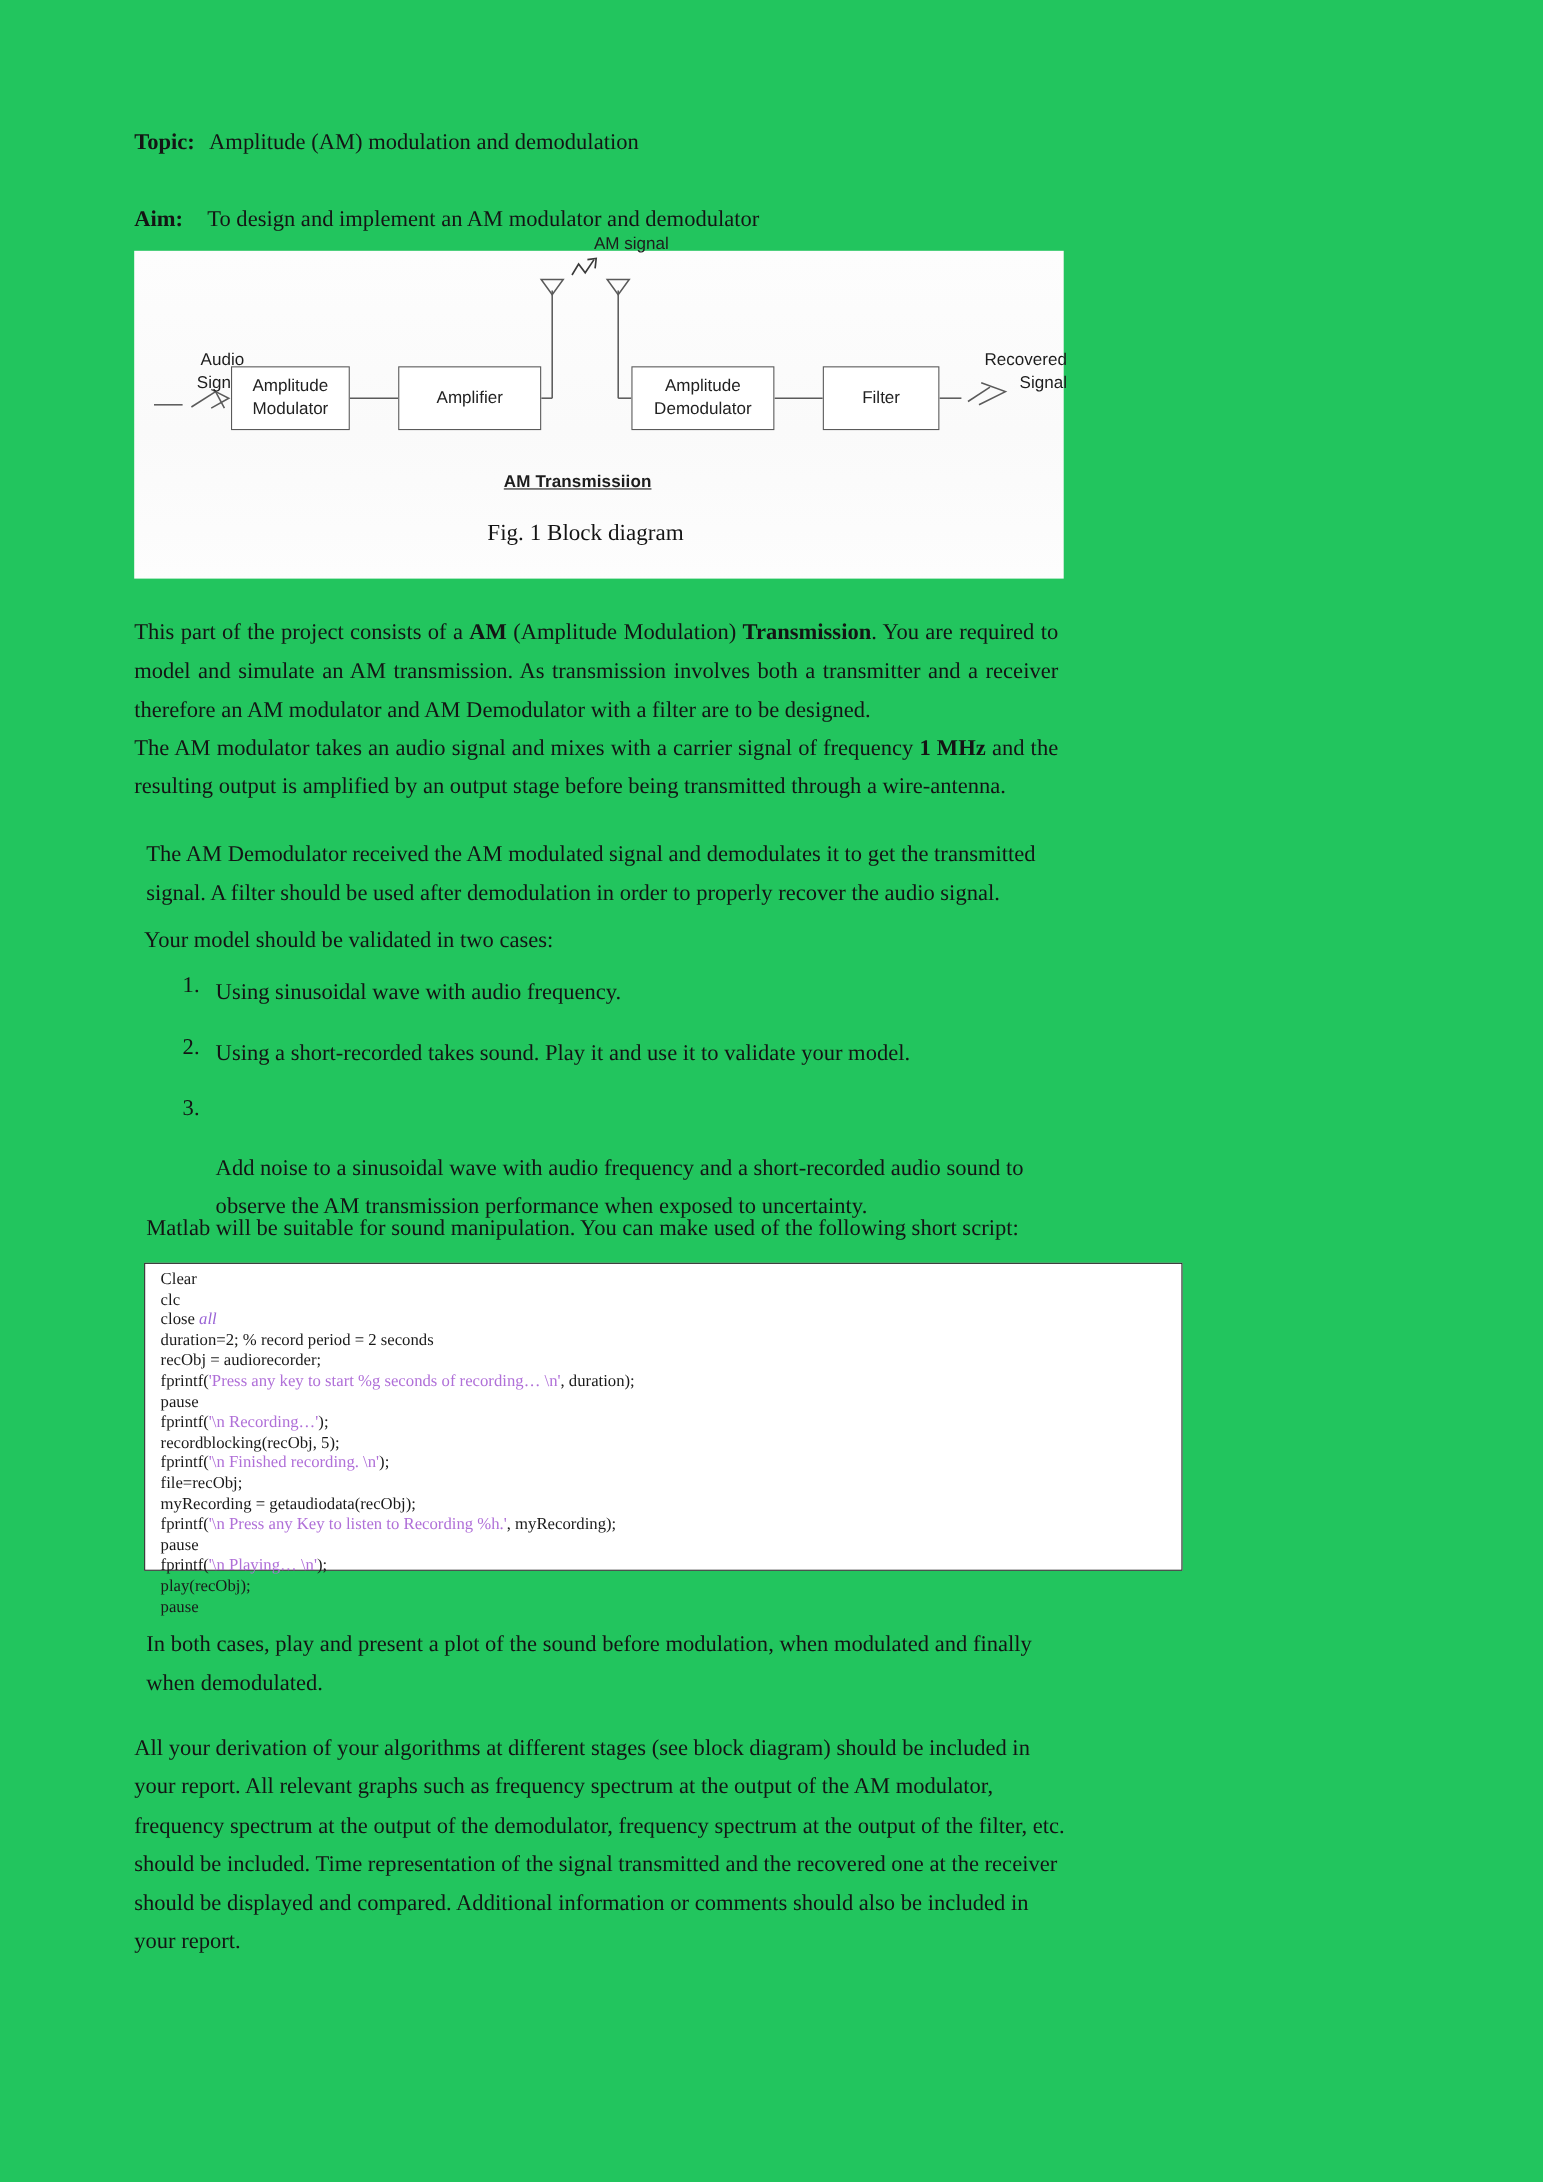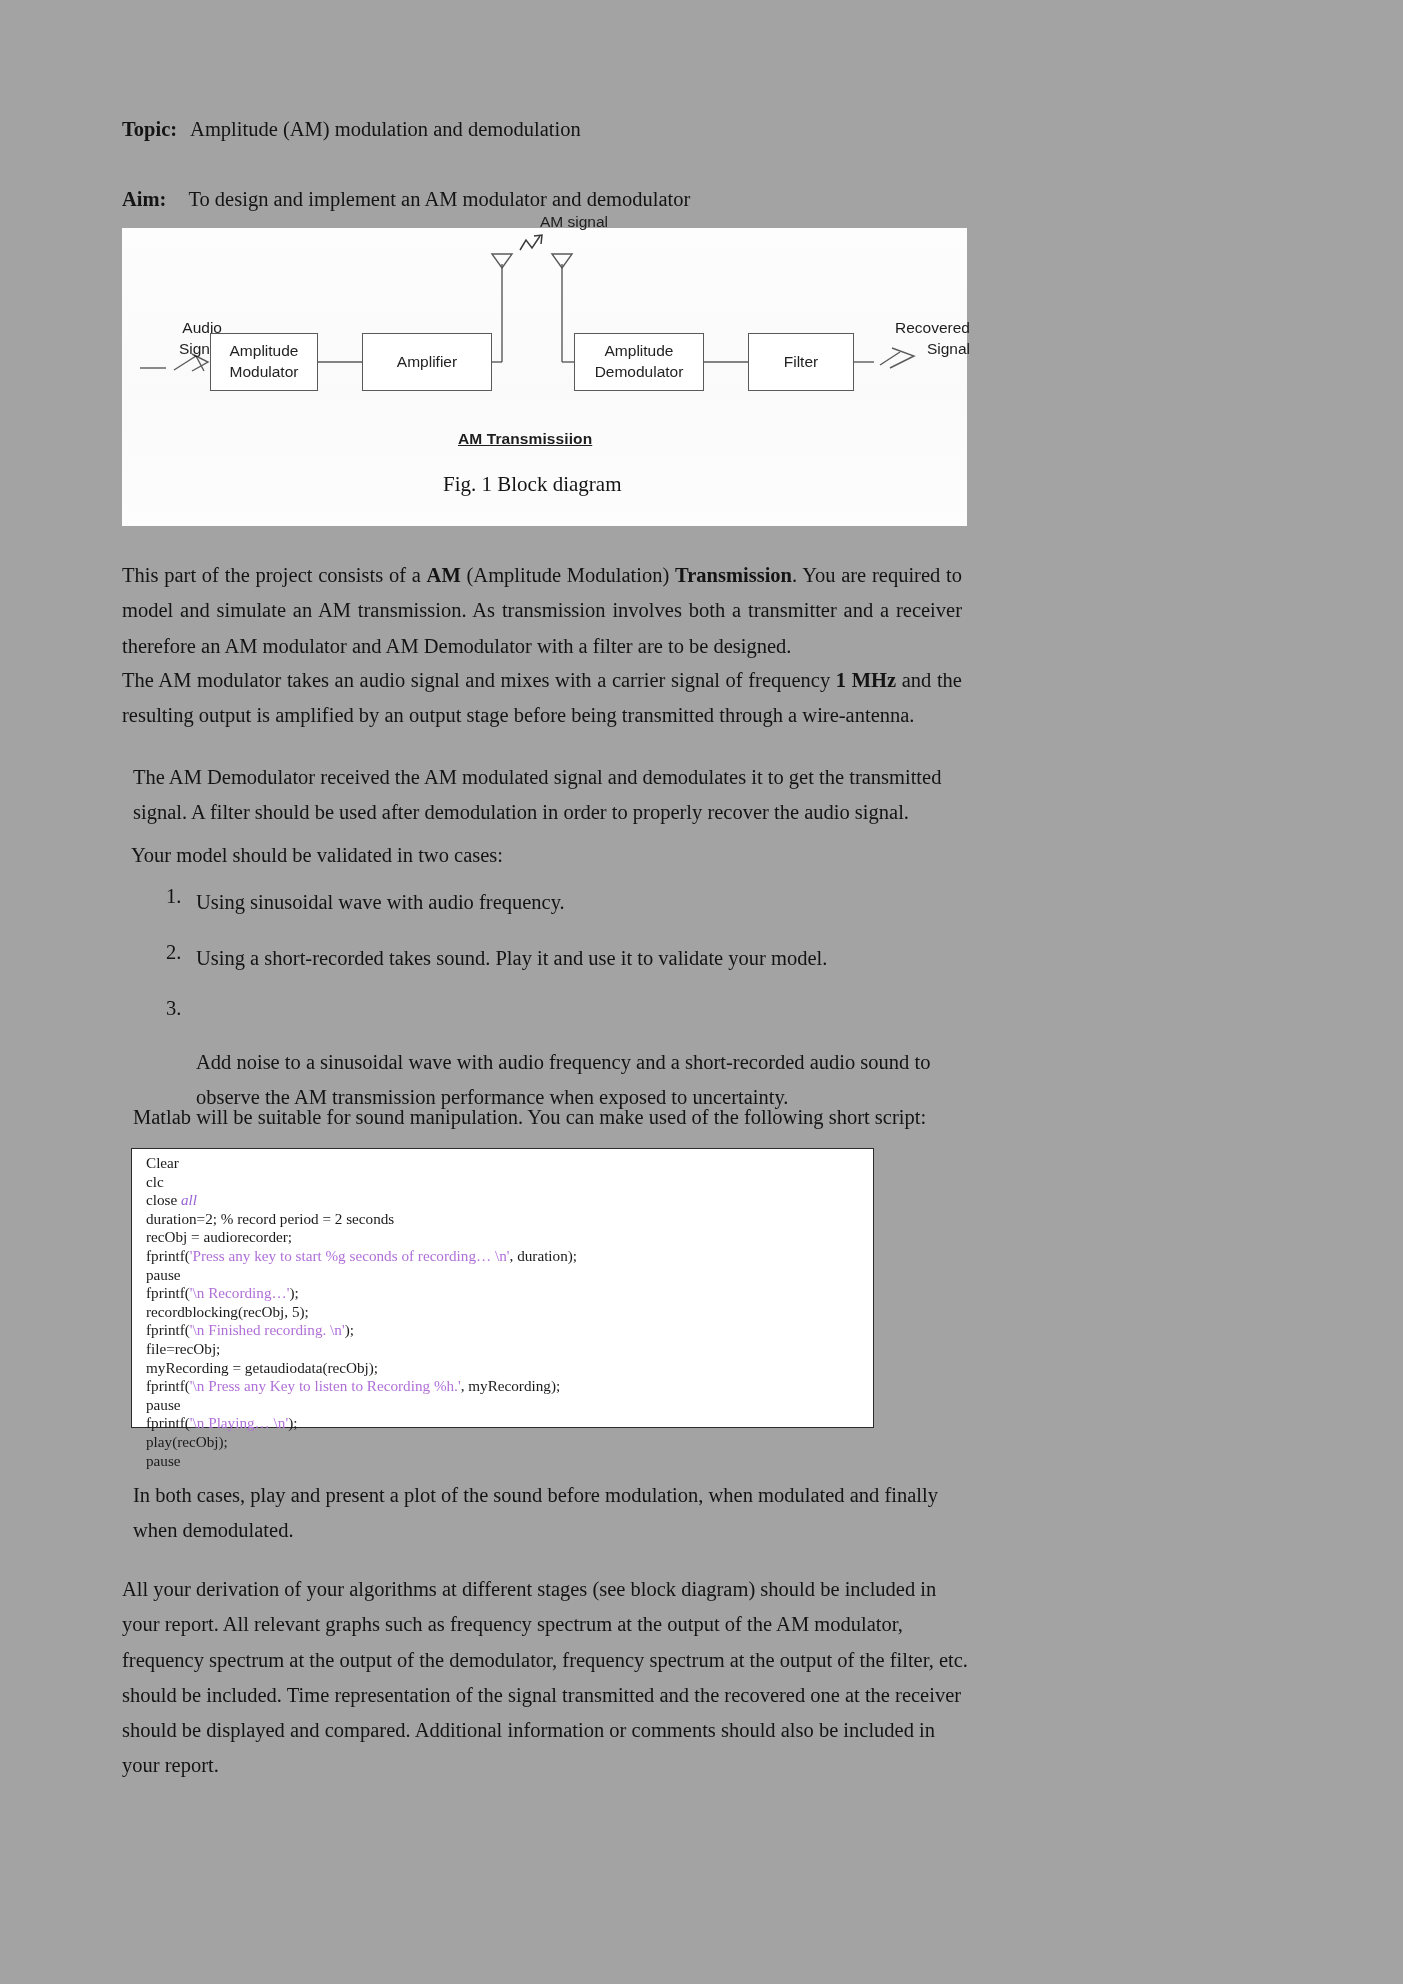--- a/index.html
+++ b/index.html
@@ -13,21 +13,21 @@
     height: 1984px;
     font-family: "Liberation Serif", "DejaVu Serif", serif;
     color: #111111;
     position: relative;
     overflow: hidden;
   }
   .page {
     position: relative;
     width: 1403px;
     height: 1984px;
-    background: #a3a3a3;
+    background: #22c55e;
   }
   .para {
     position: absolute;
     text-align: justify;
     font-size: 20.5px;
     line-height: 1.72;
     color: #141414;
   }
   .para.nojust { text-align: left; }
 
@@ -108,21 +108,21 @@
     position: absolute;
     font-size: 20.5px;
     color: #141414;
   }
 
   
   .code-box {
     position: absolute;
     left: 131px;
     top: 1148px;
-    width: 743px;
+    width: 944px;
     height: 280px;
     border: 1.6px solid #2b2b2b;
     background: #ffffff;
     box-sizing: border-box;
   }
   .code-inner {
     position: absolute;
     left: 14px;
     top: 5px;
     right: 6px;

